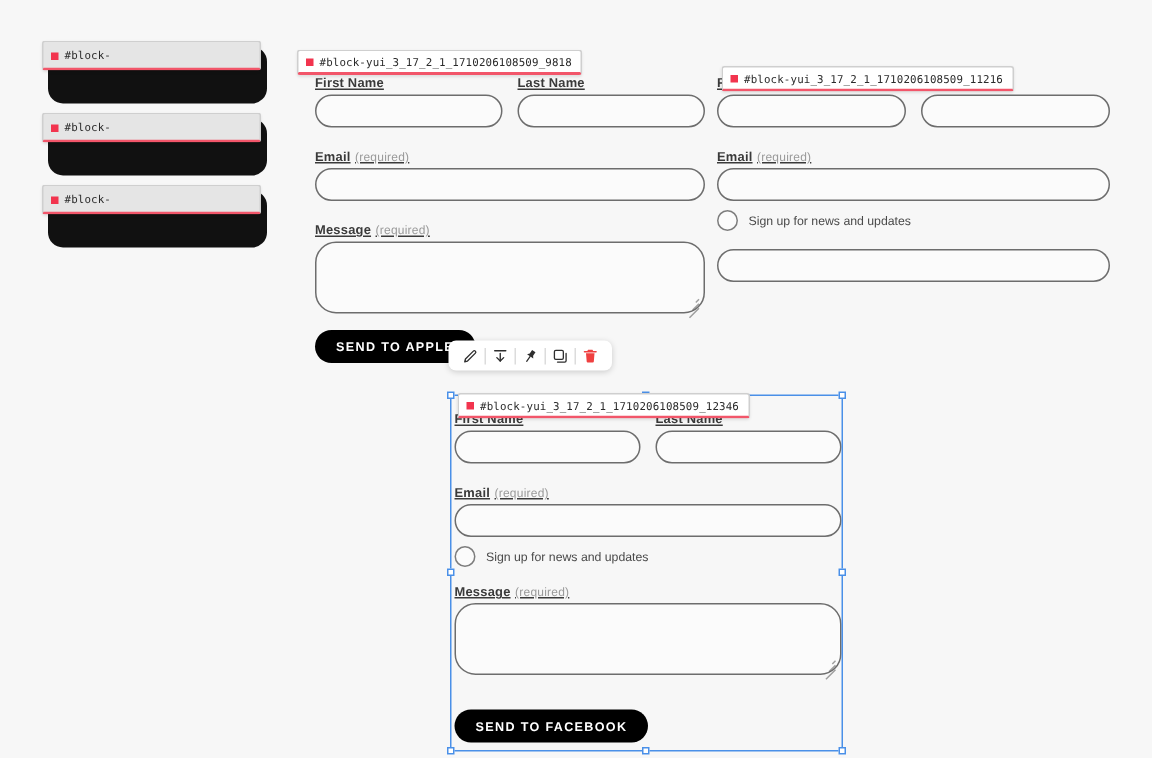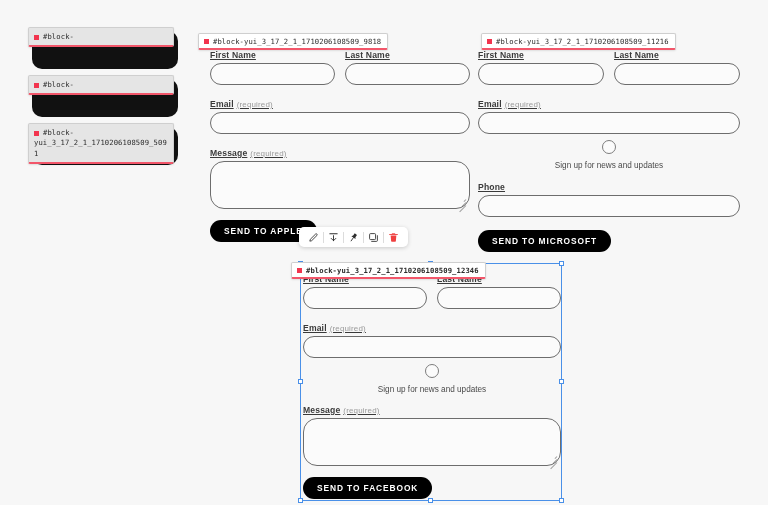--- a/index.html
+++ b/index.html
@@ -122,21 +122,21 @@
     display:inline-flex;align-items:center;justify-content:center;
     background:#000;color:#fff;
     border-radius:999px;
     font-size:8.4px;font-weight:bold;
     letter-spacing:.9px;
     height:22px;
     padding:0 14px;
     white-space:nowrap;
   }
 
-  .optrow{display:flex;align-items:center;gap:7px;margin-top:6px;flex-direction:column;}
+  .optrow{display:flex;align-items:center;gap:7px;margin-top:6px;}
   .circlebox{
     width:12px;height:12px;border-radius:50%;
     border:1px solid #7d7d7d;background:#fbfbfb;
     flex:0 0 auto;
   }
   .optlabel{font-size:8.2px;color:#4a4a4a;}
 
   
   .toolbar{
     position:absolute;
@@ -196,23 +196,20 @@
     </div>
   </div>
 
   <div class="chip" style="left:28px;top:123px;">
     <div class="shadowbar"></div>
     <div class="plate">
       <div class="line">
           <span class="sq"></span>
           <span class="txt">#block-</span>
         </div>
-      <div class="line">
-          <span class="txt">yui_3_17_2_1_1710206108509_5091</span>
-        </div>
     </div>
   </div>
 
   <div class="form" style="left:210px;top:50px;width:260px;">
 
     <div class="row2">
       <div>
         <div class="fieldlabel">First Name</div>
         <div class="inp"></div>
       </div>
@@ -264,25 +261,23 @@
       </div>
       <div class="inp"></div>
     </div>
 
     <div class="optrow">
       <span class="circlebox"></span>
       <span class="optlabel">Sign up for news and updates</span>
     </div>
 
     <div style="margin-top:12px;">
-      <div class="fieldlabel">Phone</div>
       <div class="inp"></div>
     </div>
 
-    <div class="btn" style="margin-top:13px;">SEND TO MICROSOFT</div>
   </div>
 
   <div class="form" style="left:303px;top:274px;width:258px;">
 
     <div class="row2">
       <div>
         <div class="fieldlabel">First Name</div>
         <div class="inp"></div>
       </div>
       <div>
@@ -309,45 +304,45 @@
       </div>
       <div class="ta" style="height:48px;">
         <span class="grip">
           <i style="top:8px;width:9px"></i>
             <i style="top:5px;width:6px"></i>
             <i style="top:2px;width:3px"></i>
         </span>
       </div>
     </div>
 
-    <div class="btn" style="margin-top:11px;">SEND TO FACEBOOK</div>
+    <div class="btn" style="margin-top:23px;">SEND TO FACEBOOK</div>
   </div>
 
   <div class="sel" style="left:300px;top:263px;width:262px;height:238px;">
     <span class="h tl"></span>
     <span class="h tc"></span>
     <span class="h tr"></span>
     <span class="h ml"></span>
     <span class="h mr"></span>
     <span class="h bl"></span>
     <span class="h bc"></span>
     <span class="h br"></span>
   </div>
 
   <div class="badge" style="left:198px;top:33px;">
     <span class="sq"></span>
     <span>#block-yui_3_17_2_1_1710206108509_9818</span>
   </div>
 
-  <div class="badge" style="left:481px;top:33px;">
+  <div class="badge" style="left:481px;top:44px;">
     <span class="sq"></span>
     <span>#block-yui_3_17_2_1_1710206108509_11216</span>
   </div>
 
-  <div class="badge" style="left:291px;top:262px;font-weight:bold;">
+  <div class="badge" style="left:305px;top:262px;">
     <span class="sq"></span>
     <span>#block-yui_3_17_2_1_1710206108509_12346</span>
   </div>
 
   <div class="toolbar" style="left:299px;top:227px;">
 
     <div class="tbtn">
       <svg width="11" height="11" viewBox="0 0 24 24">
         <path d="M4 20l1-4L16.5 4.5a2 2 0 0 1 2.8 0l.2.2a2 2 0 0 1 0 2.8L8 19l-4 1z" fill="none" stroke="#2e2e2e" stroke-width="1.9" stroke-linejoin="round"></path>
       </svg>

